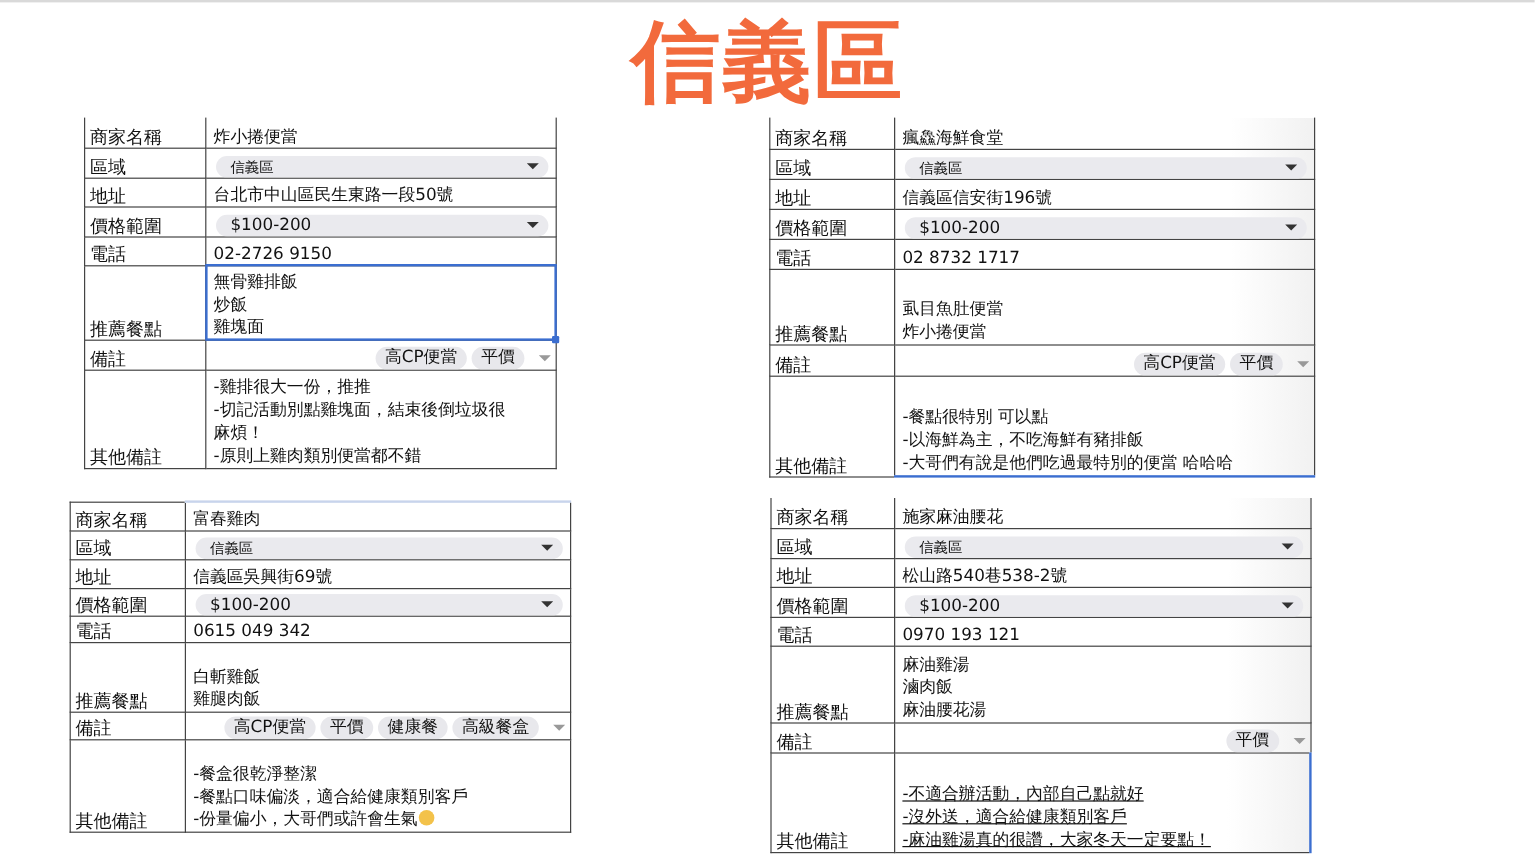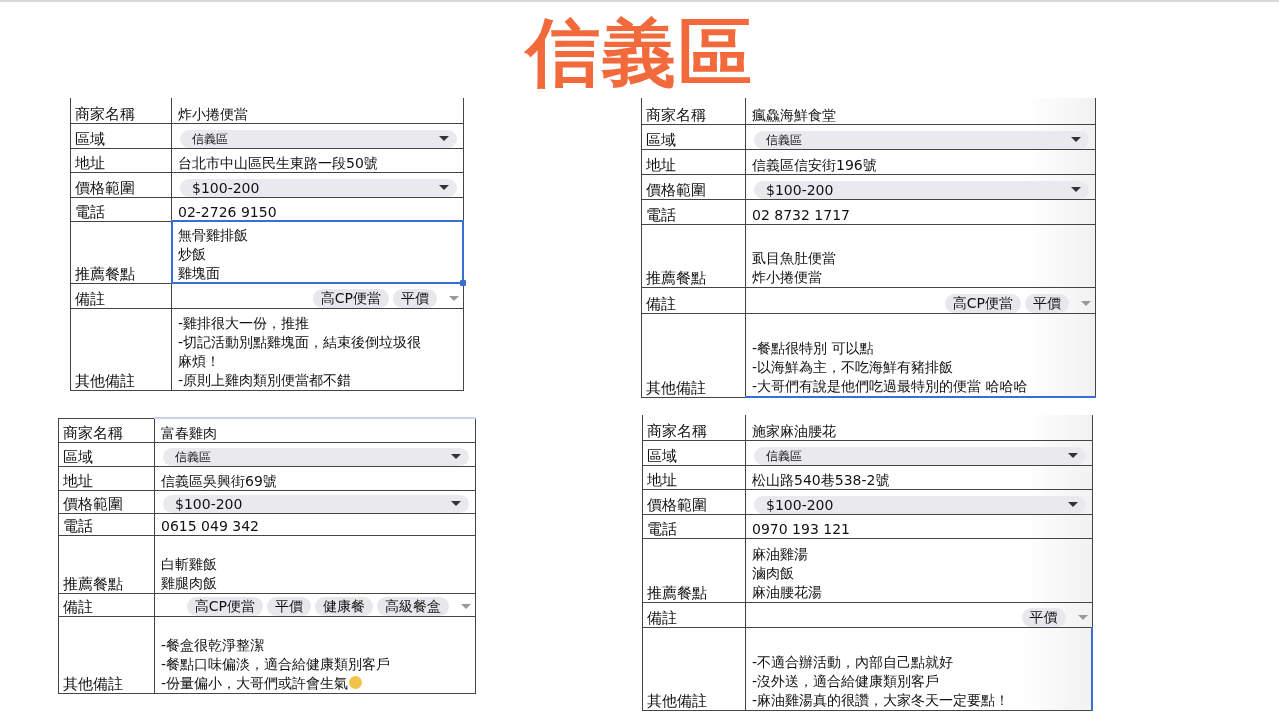--- a/index.html
+++ b/index.html
@@ -322,21 +322,21 @@
             <div class="chips">
               <div class="chipwrap">
         <span class="chip">平價</span>
       </div>
               <span class="caret light"></span>
             </div>
           </td>
     </tr>
     <tr style="height:83px">
       <td class="label">其他備註</td>
-      <td class="value multi" style="border-right:2px solid #3b6ed0;">
+      <td class="value multi" style="border-right:2px solid #3b6ed0;text-decoration:underline;">
         <div>-不適合辦活動，內部自己點就好</div>
         <div>-沒外送，適合給健康類別客戶</div>
         <div>-麻油雞湯真的很讚，大家冬天一定要點！</div>
       </td>
     </tr>
   </tbody>
     </table>
 </div>
 
 </body></html>

